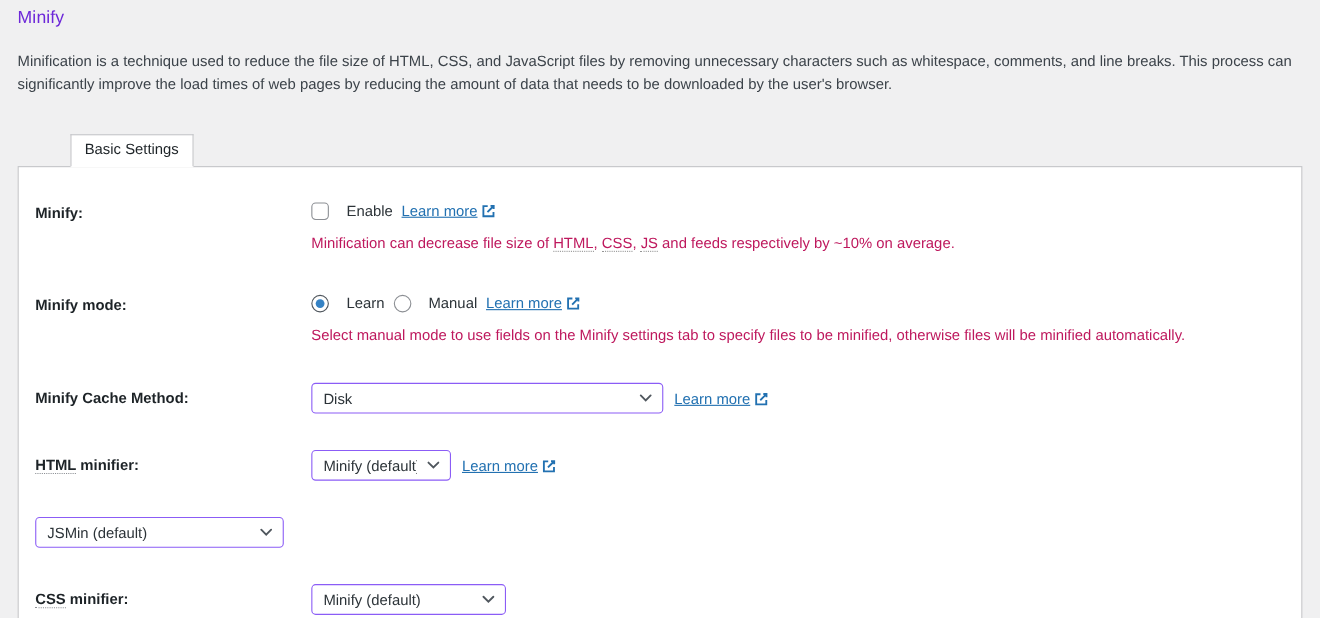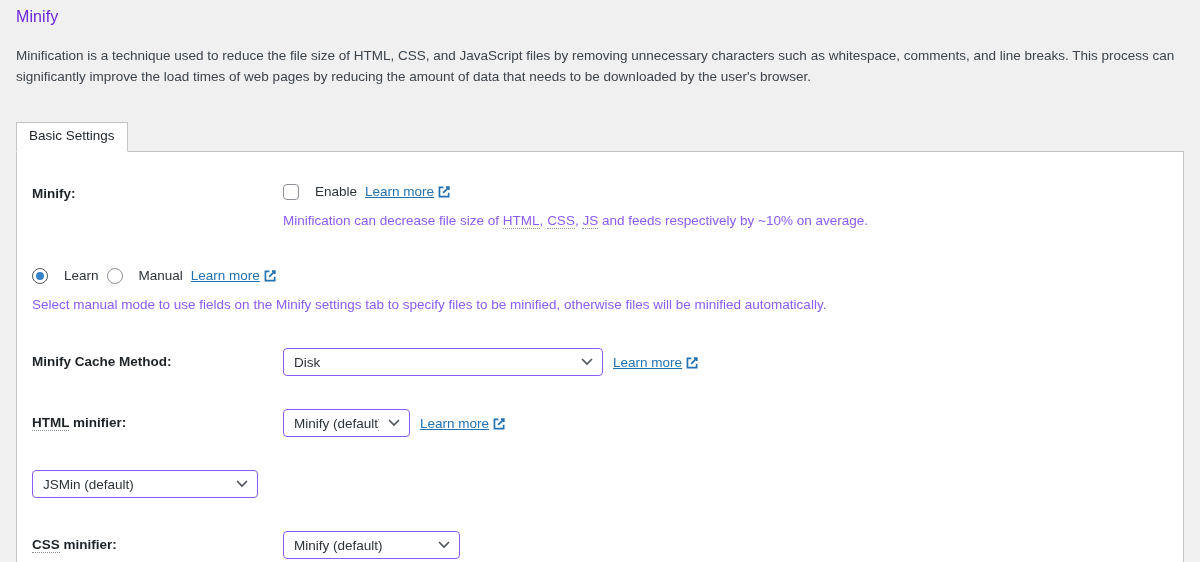--- a/index.html
+++ b/index.html
@@ -26,20 +26,21 @@
   
   .tabs { margin-top:34px; display:flex; align-items:flex-end; position:relative; z-index:2; }
   .tab {
     background:#fff;
     border:1px solid #c3c4c7;
     padding:6px 12px 7px 12px;
     font-size:13.5px;
     margin-right:7px;
     cursor:pointer;
     line-height:1.1;
+    margin-left:48px;
   }
   .tab.active {
     border-bottom:1px solid #fff;
     margin-bottom:-1px;
     font-weight:normal;
     color:#1d2327;
   }
   .tab.inactive { color:#2271b1; }
   .tab .chev { color:#2271b1; font-size:14px; margin-left:4px; }
 
@@ -61,21 +62,21 @@
     font-size:13.5px;
     color:#1d2327;
     padding-top:5px;
     line-height:1.3;
   }
   .row-control { flex:1; }
 
   .control-line { display:flex; align-items:center; min-height:24px; }
   .desc {
     margin-top:7px;
-    color:#8b5cf6;
+    color:#be185d;
     font-size:13.5px;
     line-height:1.5;
   }
 
   .acr { border-bottom:1px dotted #949494; padding-bottom:0; }
   .row-label .acr { border-bottom:1px dotted #8c8f94; }
 
   a.learn-more {
     color:#2271b1;
     text-decoration:underline;
@@ -166,20 +167,21 @@
               </span>
             </a>
         </div>
         <div class="desc">
           <span>Minification can decrease file size of </span><span class="acr">HTML</span><span>, </span><span class="acr">CSS</span><span>, </span><span class="acr">JS</span><span> and feeds respectively by ~10% on average.</span>
         </div>
       </div>
     </div>
 
     <div class="row">
+      <div class="row-label">Minify mode:</div>
       <div class="row-control">
         <div class="control-line">
           <input type="radio" name="minify_mode" checked="checked" style="">
           <label class="ctl-label mr-s">Learn</label>
           <input type="radio" name="minify_mode" style="">
           <label class="ctl-label mr-s">Manual</label>
           <a class="learn-more">
               <span>Learn more</span>
               <span class="ext">
                 <svg width="15" height="15" viewBox="0 0 16 16">

